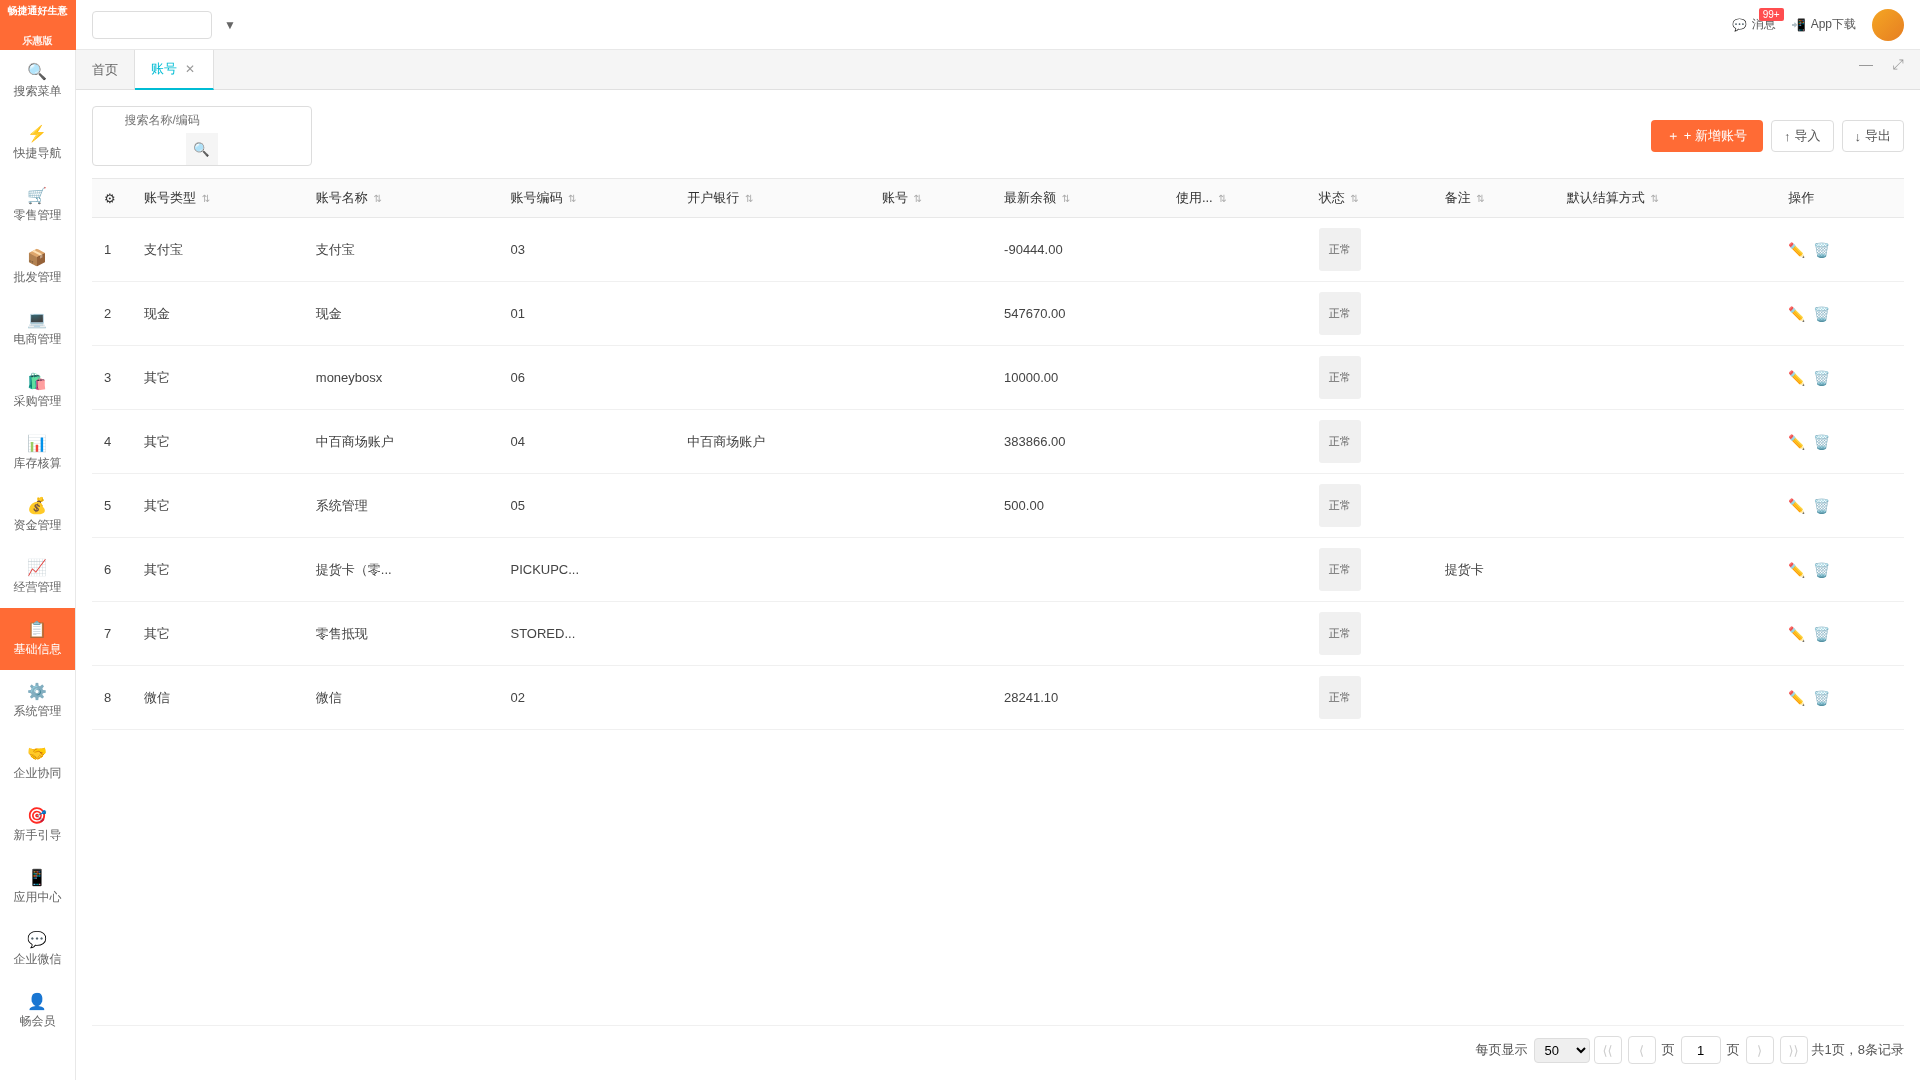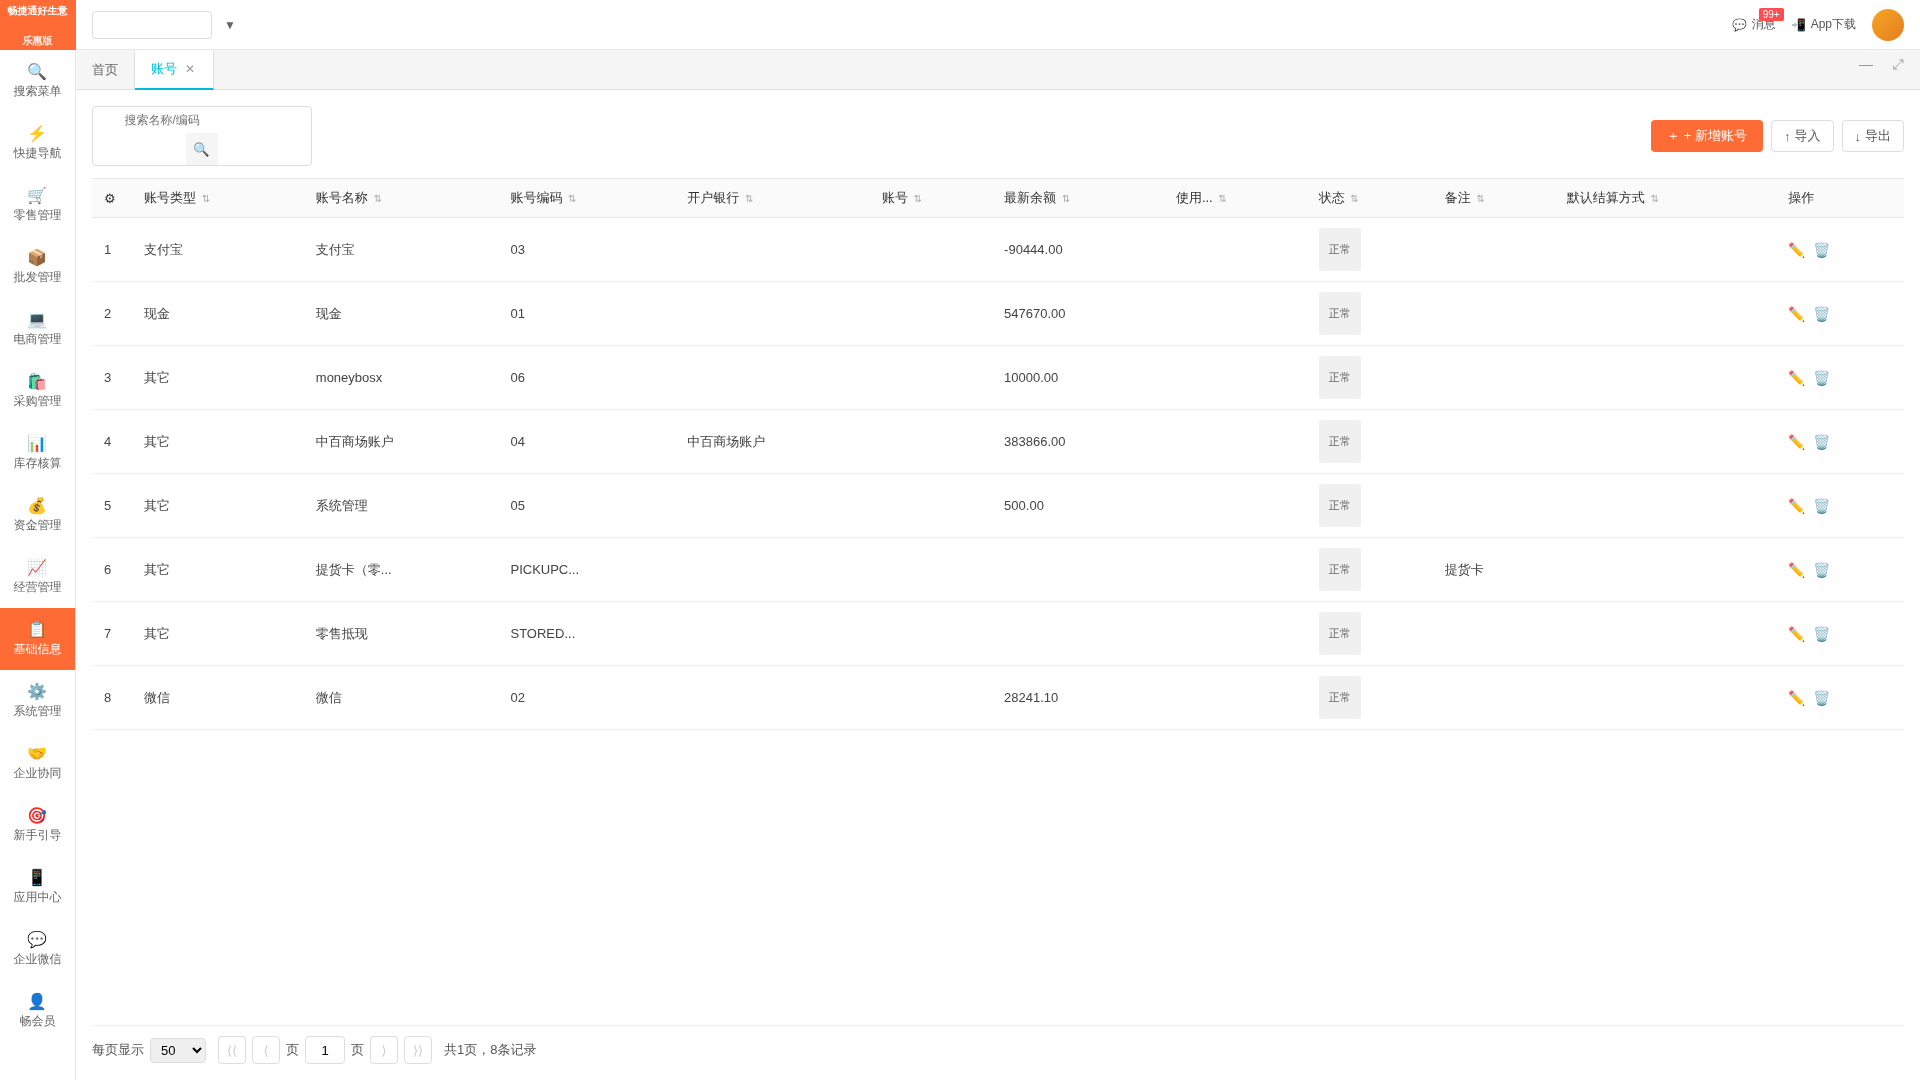--- a/index.html
+++ b/index.html
@@ -276,23 +276,23 @@
     }
     .status-normal { background: #f0f0f0; color: #666; }
     .action-icons { display: flex; gap: 8px; }
     .action-icon { color: #999; cursor: pointer; font-size: 14px; }
     .gear-col { width: 40px; }
 
     
     .footer {
       display: flex;
       align-items: center;
-      justify-content: flex-start;
+      justify-content: flex-end;
       padding: 10px 0 0 0;
-      gap: 12px;
+      gap: 4px;
       font-size: 13px;
       color: #555;
       border-top: 1px solid #f0f0f0;
       margin-top: 8px;
     }
     .footer-per-page { display: flex; align-items: center; gap: 6px; }
     .footer-per-page select {
       border: 1px solid #ddd;
       border-radius: 4px;
       padding: 3px 6px;

